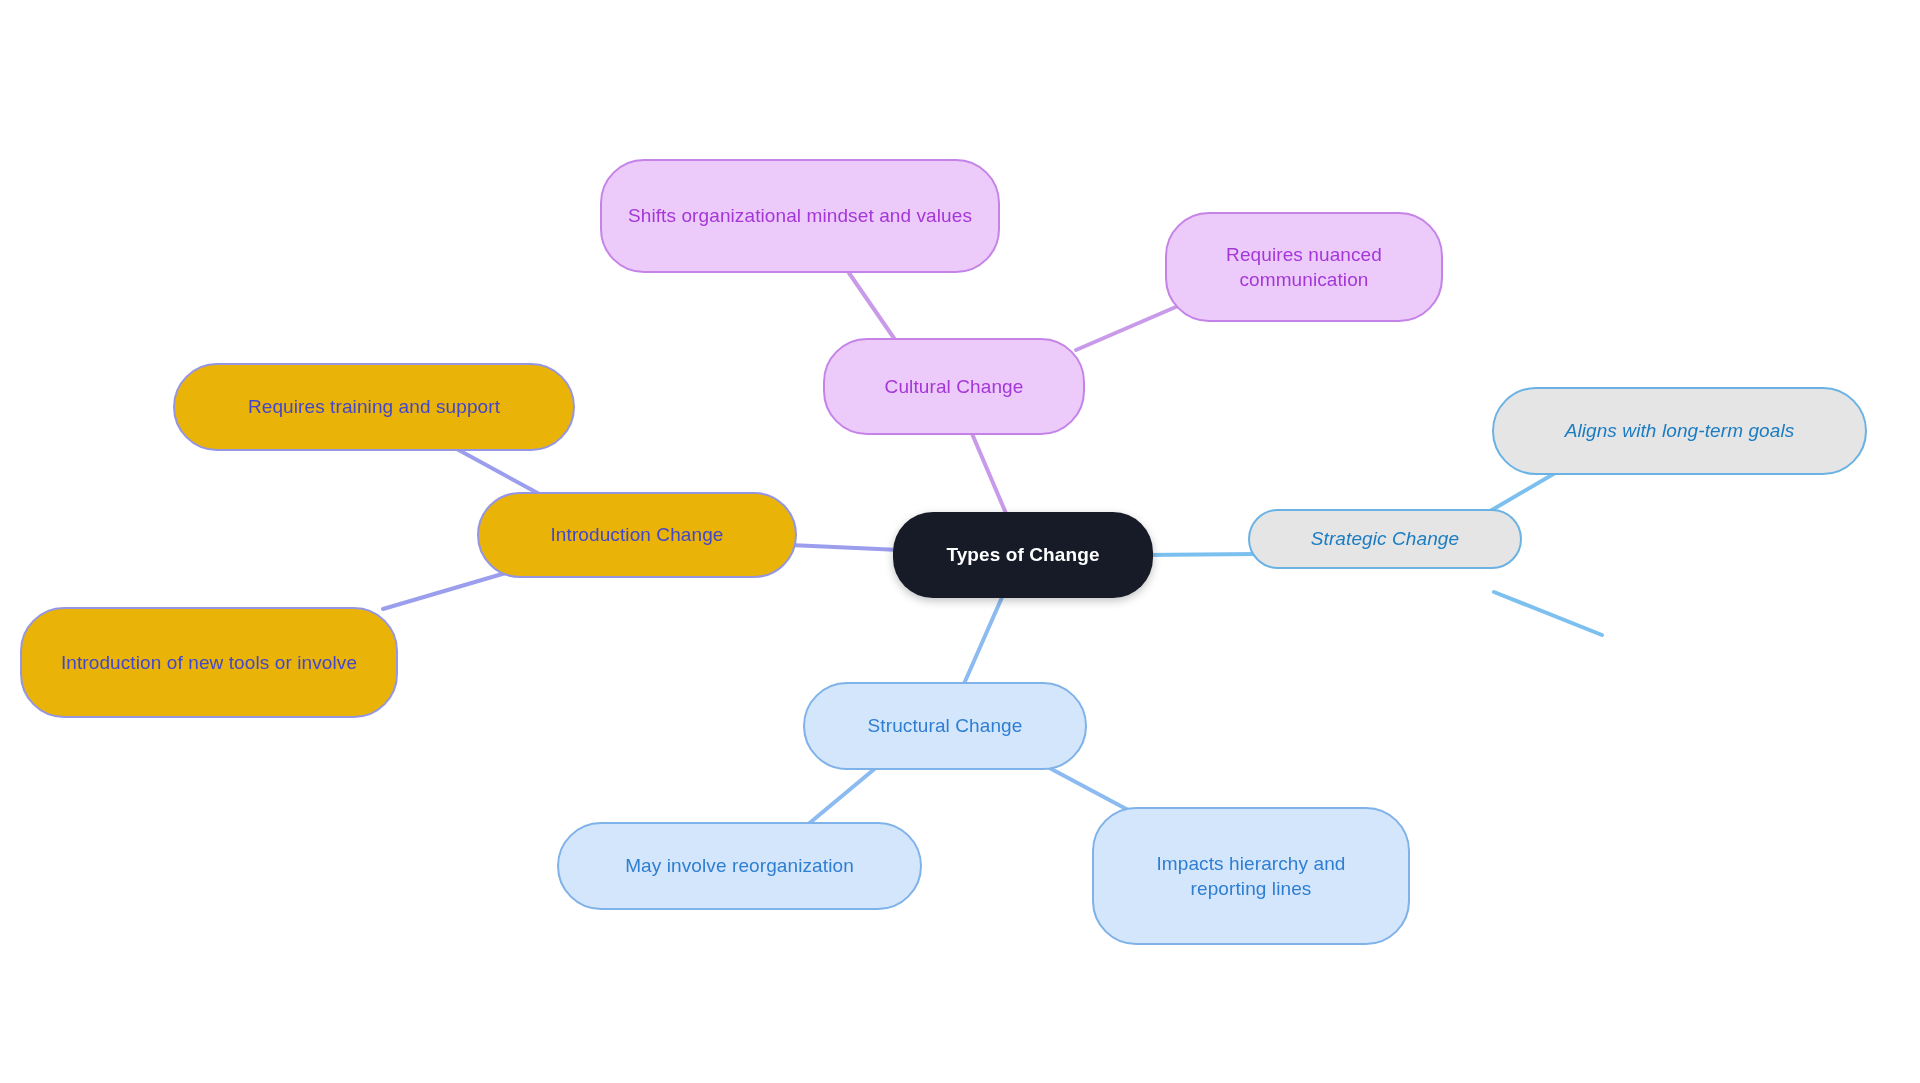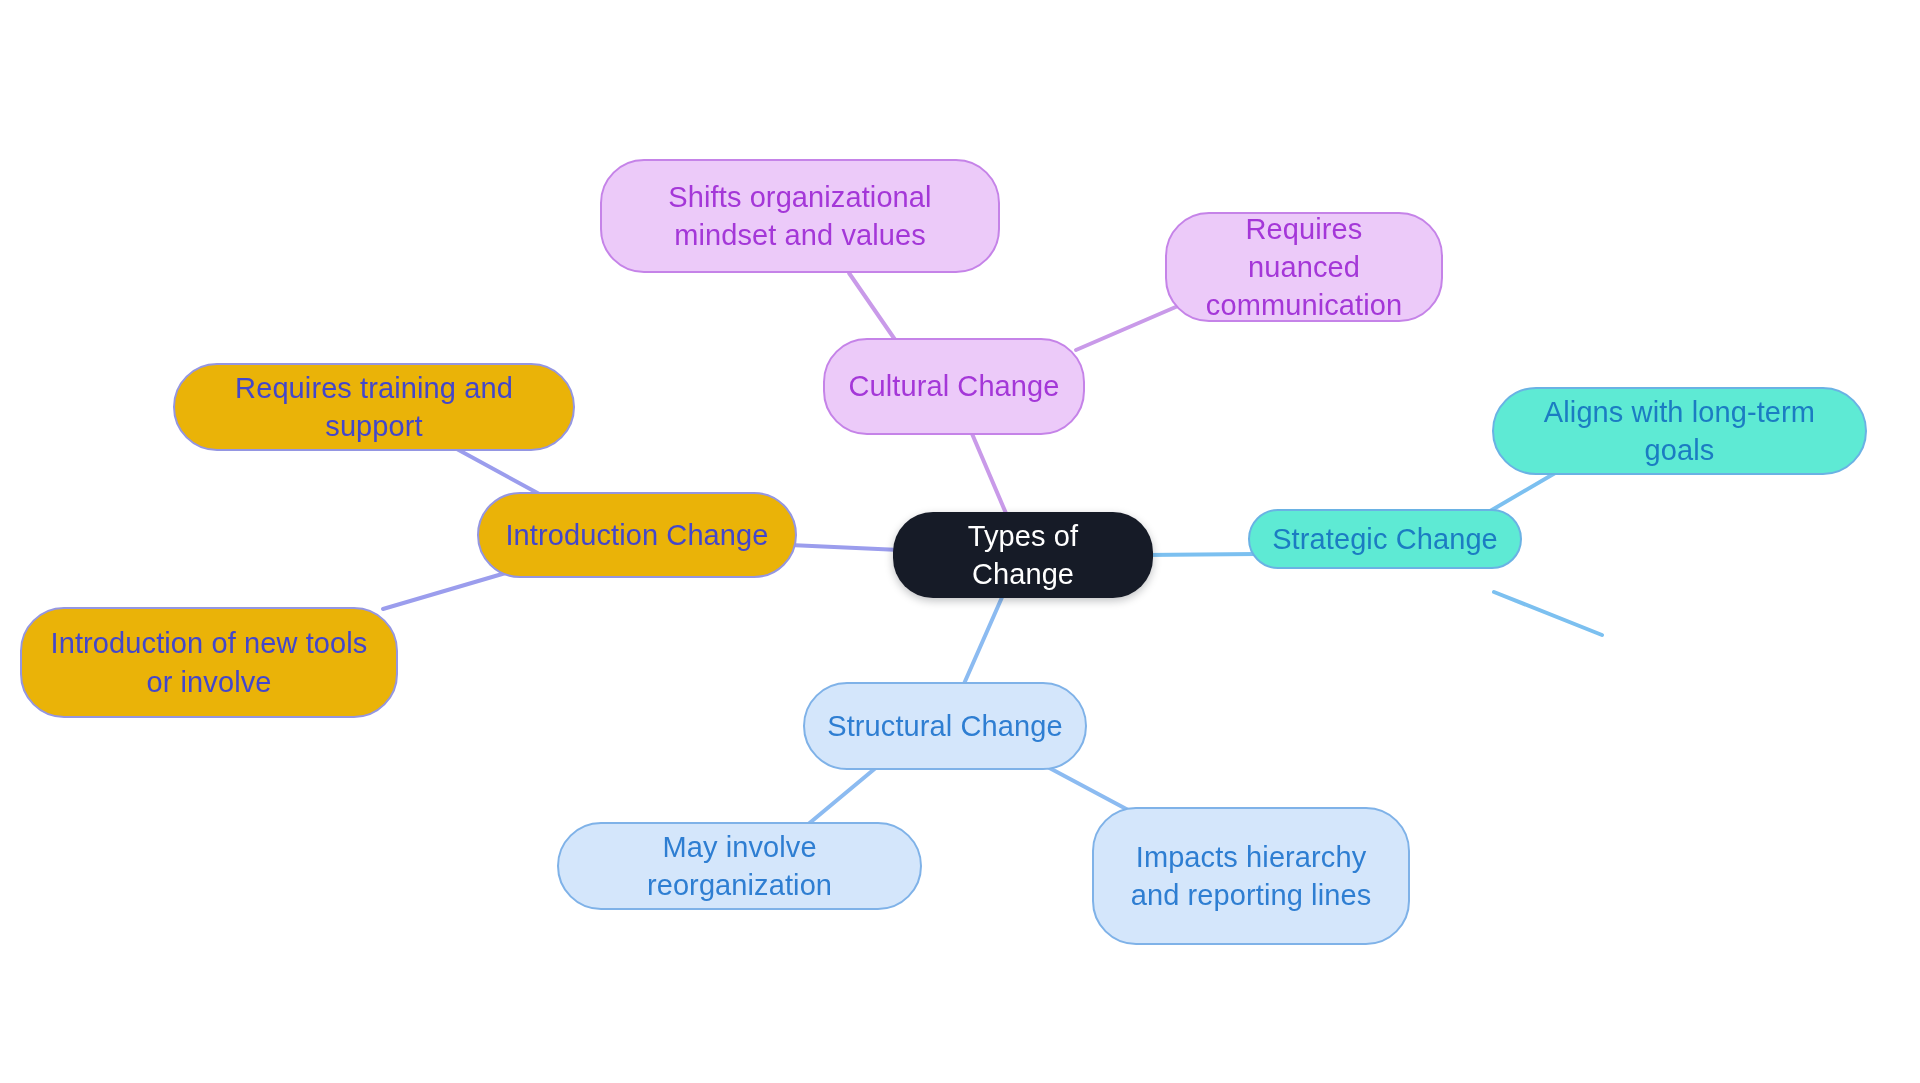--- a/index.html
+++ b/index.html
@@ -34,21 +34,21 @@
   .edge.structural    { stroke: #8cbbf1; }
 
   .node {
     position: absolute;
     display: flex;
     align-items: center;
     justify-content: center;
     text-align: center;
     box-sizing: border-box;
     border-radius: 44px;
-    font-size: 29px;
+    font-size: 19px;
     line-height: 1.32;
     padding: 6px 22px;
     letter-spacing: 0.1px;
     cursor: pointer;
   }
   .node .label { display: block; }
 
   .node.root {
     background: #161b27;
     color: #ffffff;
@@ -60,23 +60,24 @@
     background: #eccaf9;
     border: 2px solid #c583e8;
     color: #a437d8;
   }
   .node.technological {
     background: #eab308;
     border: 2px solid #9496e2;
     color: #4347cb;
   }
   .node.strategic {
-    background: #5eead4;
+    background: #e5e5e5;
     border: 2px solid #6ab2e4;
     color: #1b7cc2;
+    font-style: italic;
   }
   .node.structural {
     background: #d4e6fb;
     border: 2px solid #7fb2e8;
     color: #2e7ed2;
   }
 </style>
 </head>
 <body>
 
@@ -94,21 +95,21 @@
 
     <line class="edge technological" x1="900" y1="550" x2="790" y2="545"></line>
     <line class="edge technological" x1="543" y1="496" x2="455" y2="448"></line>
     <line class="edge technological" x1="509" y1="572" x2="383" y2="609"></line>
 
     <line class="edge structural" x1="1003" y1="595" x2="963" y2="686"></line>
     <line class="edge structural" x1="878" y1="766" x2="806" y2="826"></line>
     <line class="edge structural" x1="1042" y1="764" x2="1130" y2="811"></line>
   </svg>
 
-  <div class="node root" style="left:893px; top:512px; width:260px; height:86px;">
+  <div class="node root" style="left:893px; top:512px; width:260px; height:86px;font-weight:bold;">
     <span class="label">Types of Change</span>
   </div>
 
   <div class="node cultural" style="left:823px; top:338px; width:262px; height:97px;">
     <span class="label">Cultural Change</span>
   </div>
   <div class="node cultural" style="left:600px; top:159px; width:400px; height:114px;">
     <span class="label">Shifts organizational mindset and values</span>
   </div>
   <div class="node cultural" style="left:1165px; top:212px; width:278px; height:110px;">

